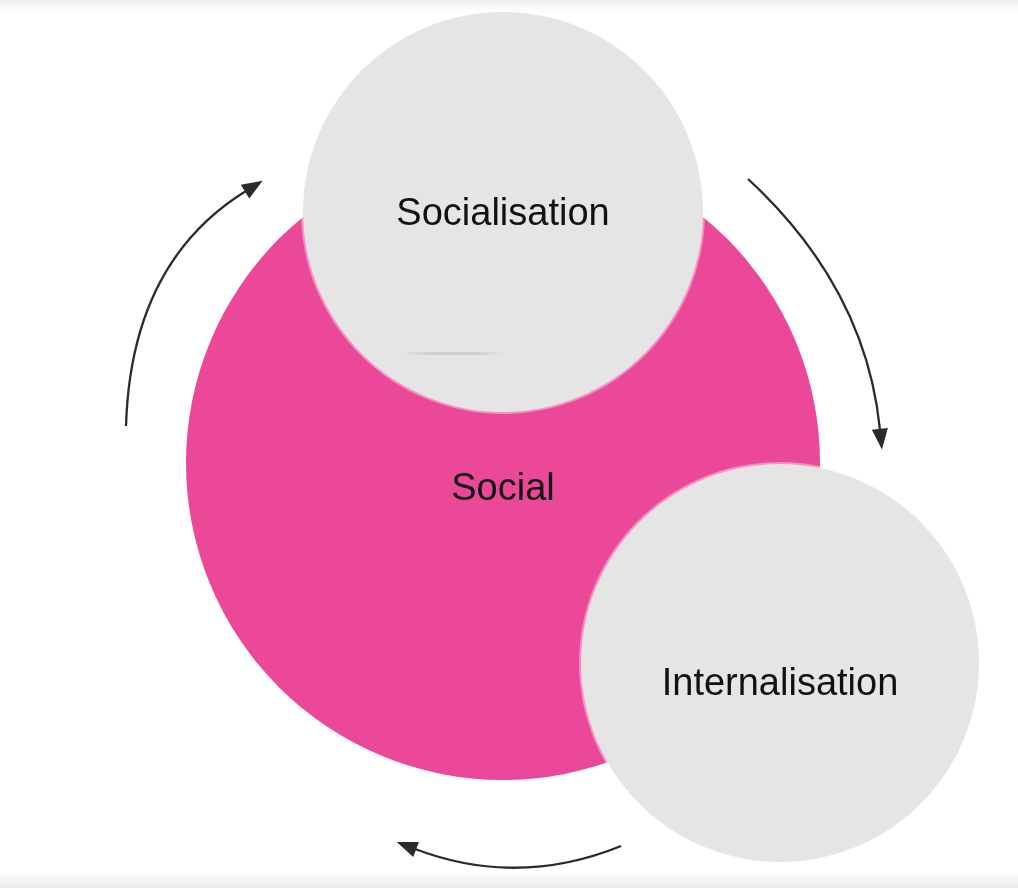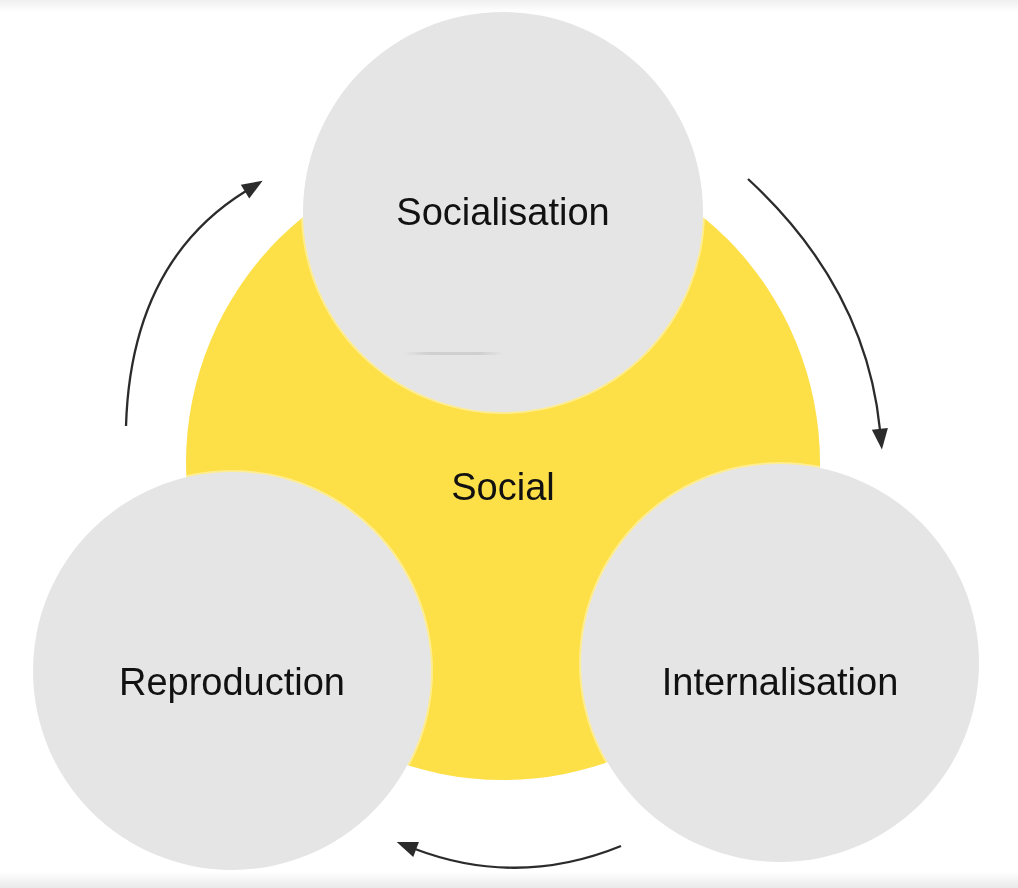--- a/index.html
+++ b/index.html
@@ -22,21 +22,21 @@
     display: flex;
     align-items: center;
     justify-content: center;
     text-align: center;
   }
   .center-circle {
     left: 186px;
     top: 146px;
     width: 634px;
     height: 634px;
-    background: #fde047;
+    background: #ec4899;
   }
   .node-circle {
     background: #e5e5e5;
     box-shadow: 0 0 0 2px rgba(255,255,255,0.4);
   }
   .node-top {
     left: 303px;
     top: 12px;
     width: 400px;
     height: 400px;
@@ -125,23 +125,20 @@
   <div class="circle center-circle">
     <div class="label center-label">
       <span>Social</span>
     </div>
   </div>
 
   <div class="circle node-circle node-top">
     <div class="label">Socialisation</div>
   </div>
 
-  <div class="circle node-circle node-left">
-    <div class="label label-left-offset">Reproduction</div>
-  </div>
 
   <div class="circle node-circle node-right">
     <div class="label label-right-offset">Internalisation</div>
   </div>
 
   <div class="faint-line"></div>
 
   <svg class="arrows-svg" viewBox="0 0 1018 888" xmlns="http://www.w3.org/2000/svg">
     <defs>
       <marker id="arrowhead" viewBox="0 0 10 8" refX="1" refY="4" markerWidth="10" markerHeight="8" orient="auto" markerUnits="strokeWidth">

